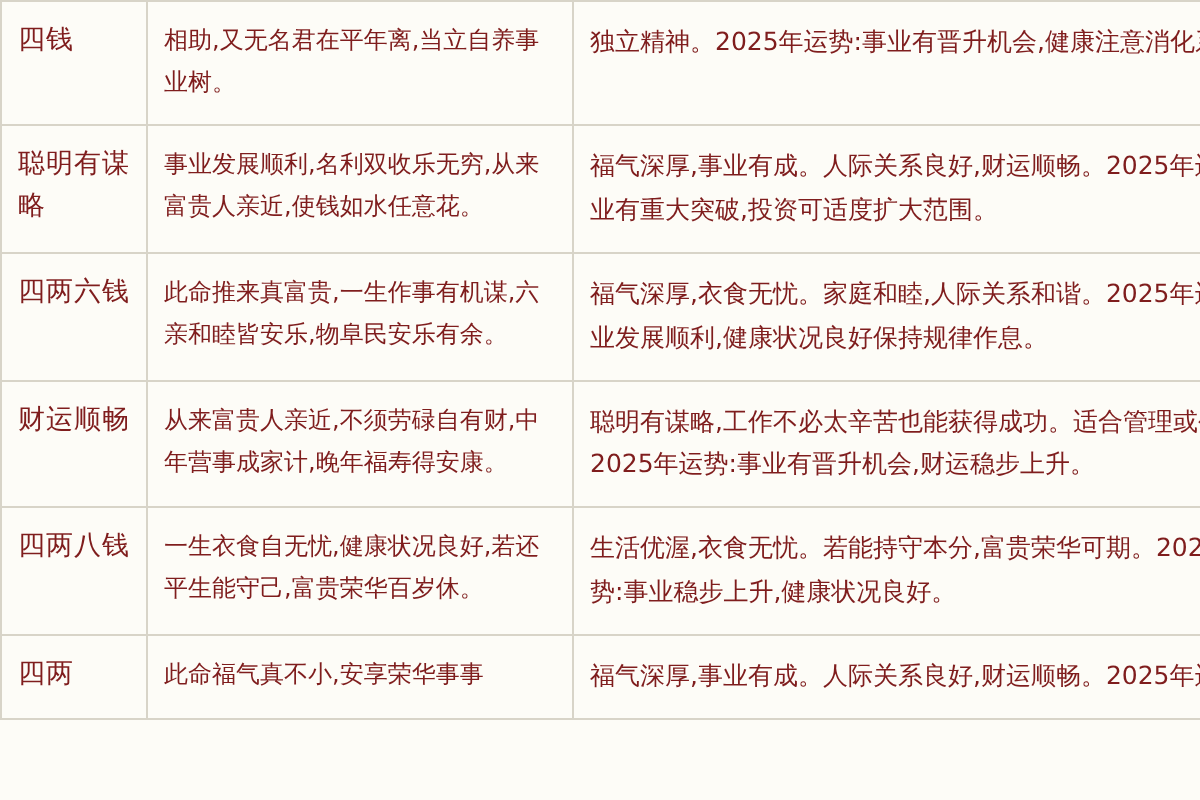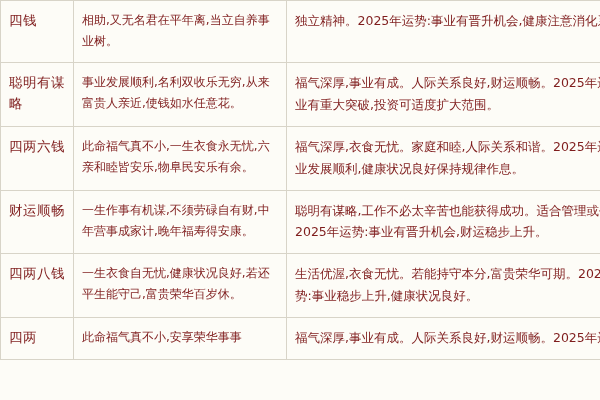--- a/index.html
+++ b/index.html
@@ -70,26 +70,26 @@
         <td class="col-verse">相助,又无名君在平年离,当立自养事业树。</td>
         <td class="col-meaning">独立精神。2025年运势:事业有晋升机会,健康注意消化系统。</td>
       </tr>
       <tr>
         <td class="col-weight">聪明有谋略</td>
         <td class="col-verse">事业发展顺利,名利双收乐无穷,从来富贵人亲近,使钱如水任意花。</td>
         <td class="col-meaning">福气深厚,事业有成。人际关系良好,财运顺畅。2025年运势:事业有重大突破,投资可适度扩大范围。</td>
       </tr>
       <tr>
         <td class="col-weight">四两六钱</td>
-        <td class="col-verse">此命福气真不小,一生衣食永无忧,六亲和睦皆安乐,物阜民安乐有余。</td>
+        <td class="col-verse">此命推来真富贵,一生作事有机谋,六亲和睦皆安乐,物阜民安乐有余。</td>
         <td class="col-meaning">福气深厚,衣食无忧。家庭和睦,人际关系和谐。2025年运势:事业发展顺利,健康状况良好保持规律作息。</td>
       </tr>
       <tr>
         <td class="col-weight">财运顺畅</td>
-        <td class="col-verse">一生作事有机谋,不须劳碌自有财,中年营事成家计,晚年福寿得安康。</td>
+        <td class="col-verse">从来富贵人亲近,不须劳碌自有财,中年营事成家计,晚年福寿得安康。</td>
         <td class="col-meaning">聪明有谋略,工作不必太辛苦也能获得成功。适合管理或创业。2025年运势:事业有晋升机会,财运稳步上升。</td>
       </tr>
       <tr>
         <td class="col-weight">四两八钱</td>
         <td class="col-verse">一生衣食自无忧,健康状况良好,若还平生能守己,富贵荣华百岁休。</td>
         <td class="col-meaning">生活优渥,衣食无忧。若能持守本分,富贵荣华可期。2025年运势:事业稳步上升,健康状况良好。</td>
       </tr>
       <tr>
         <td class="col-weight">四两</td>
         <td class="col-verse">此命福气真不小,安享荣华事事</td>

